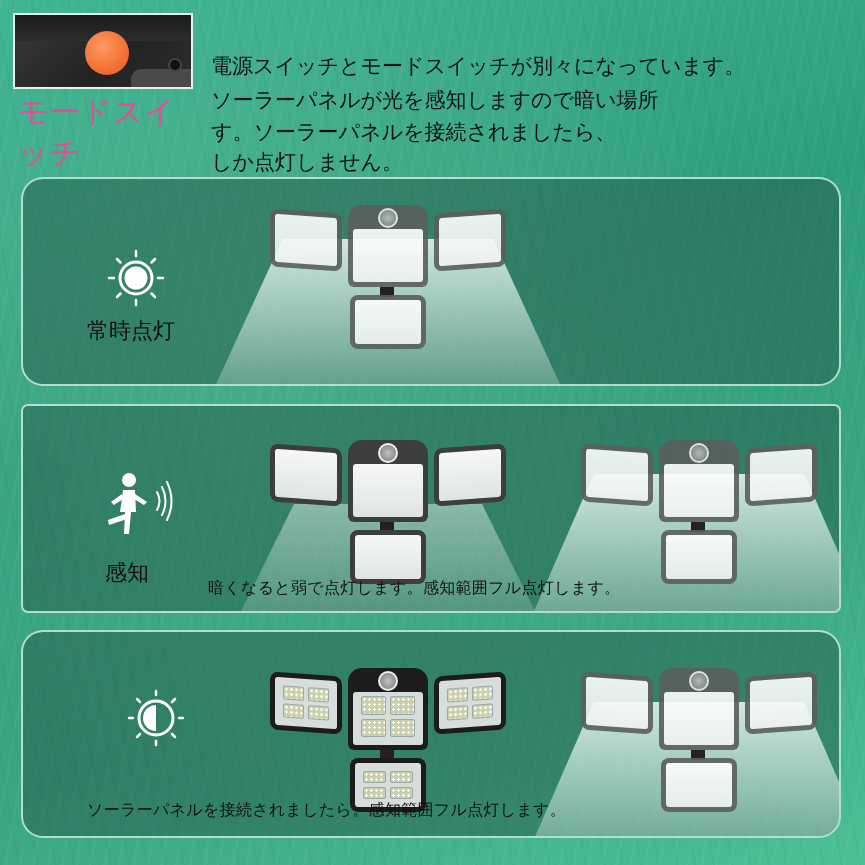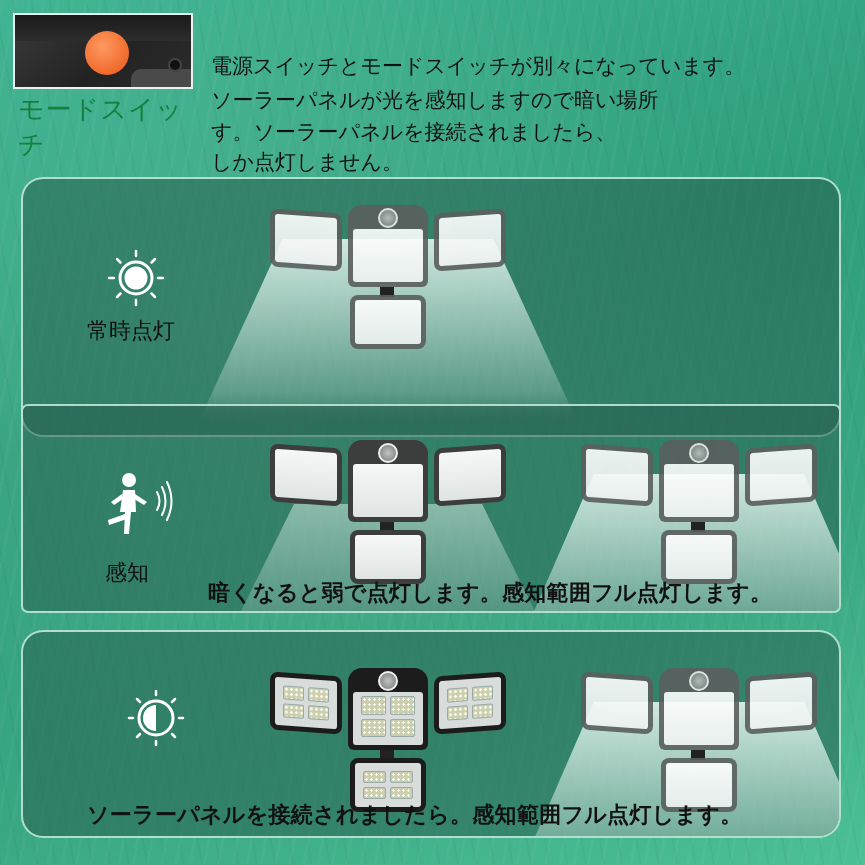--- a/index.html
+++ b/index.html
@@ -33,44 +33,44 @@
   .mode-thumb .knob {
     position:absolute; left:70px; top:16px; width:44px; height:44px; border-radius:50%;
     background:radial-gradient(circle at 40% 35%, #ff9a62, #f06a2c 70%, #d4581f);
   }
   .mode-thumb .screw {
     position:absolute; left:153px; top:43px; width:14px; height:14px; border-radius:50%;
     background:#111; border:2px solid #444;
   }
   .mode-caption {
     position:absolute; left:18px; top:92px; width:180px;
-    color:#15803d; font-size:26px; letter-spacing:1px;
+    color:#ec4899; font-size:30px; letter-spacing:1px;
   }
   .intro {
     position:absolute; left:211px; top:14px; width:640px;
     font-size:21px; line-height:32px; color:#111;
   }
   .intro .l1 { margin-bottom:0;margin-top:36px; }
   .intro p { white-space:nowrap; }
 
   
   .panel {
     position:absolute; left:21px; width:820px;
     border:2px solid rgba(200,240,225,0.85);
     border-radius:22px;
     background:rgba(40,95,80,0.55);
     overflow:hidden;
   }
-  .p1 { top:177px; height:260px; }
+  .p1 { top:177px; height:209px; }
   .p2 { top:404px; height:209px;border-radius:7px; }
   .p3 { top:630px; height:208px; }
 
   .mode-icon { position:absolute; }
   .mode-label { position:absolute; font-size:22px; color:#111; white-space:nowrap; }
-  .desc { position:absolute; font-size:22px; color:#111; white-space:nowrap; letter-spacing:0.3px;font-weight:bold; }
+  .desc { position:absolute; font-size:16px; color:#111; white-space:nowrap; letter-spacing:0.3px; }
 
   
   .lamp { position:absolute; width:236px; height:140px; }
   .lamp .beam {
     position:absolute; top:30px; left:-60px; width:356px; height:180px;
     background:linear-gradient(180deg, rgba(235,250,245,0.85), rgba(220,240,235,0.25) 85%, rgba(220,240,235,0));
     clip-path:polygon(22% 0, 78% 0, 100% 100%, 0 100%);
   }
   .lamp .side, .lamp .center, .lamp .bottom {
     position:absolute; background:#1c1c1c; border-radius:8px;

